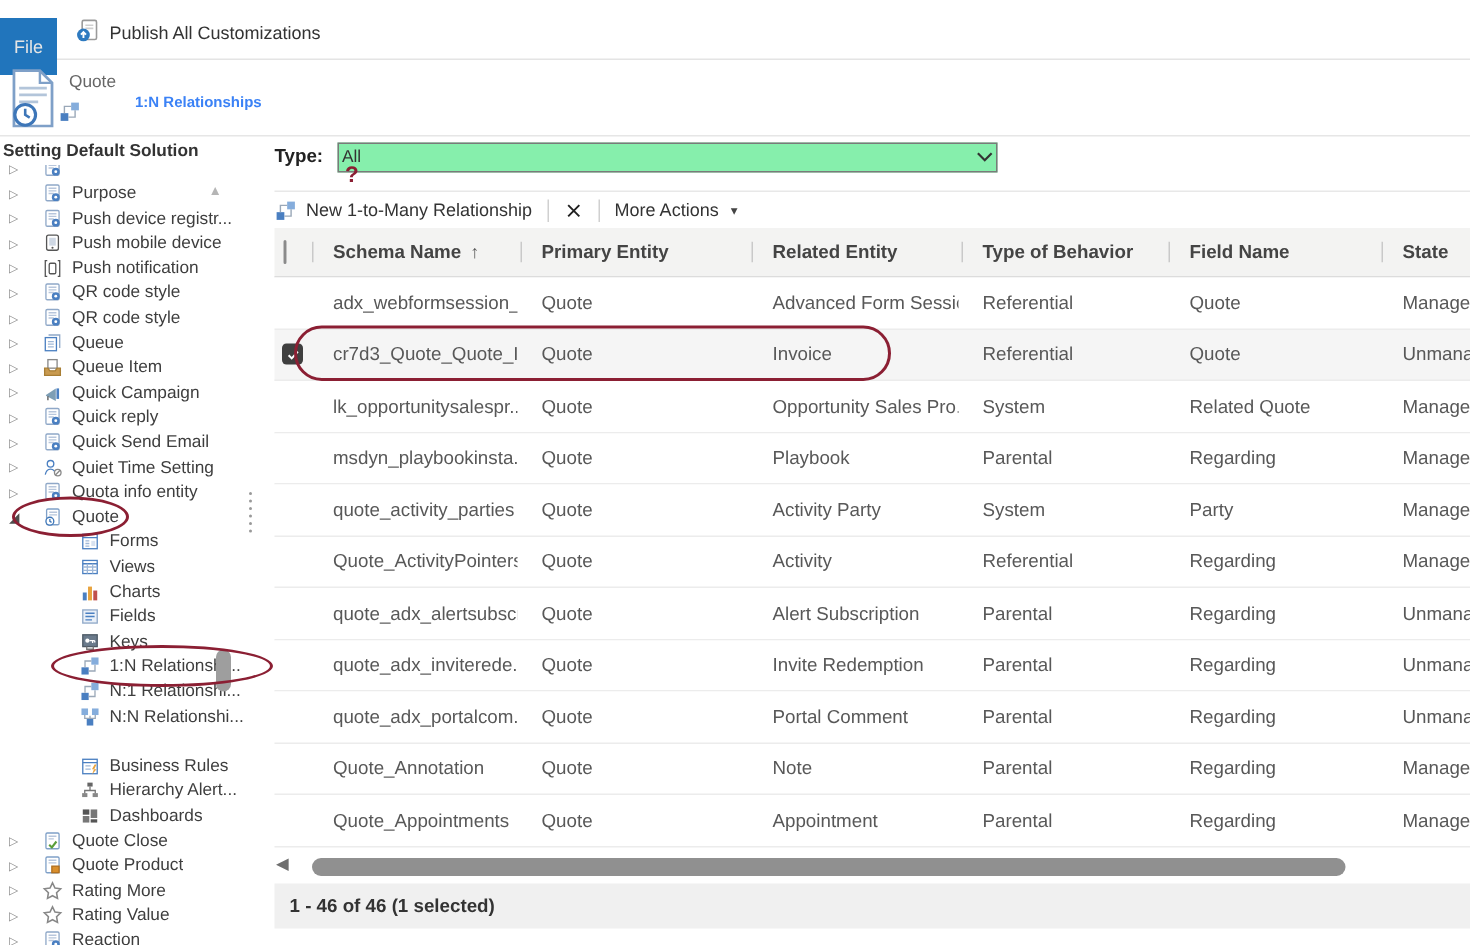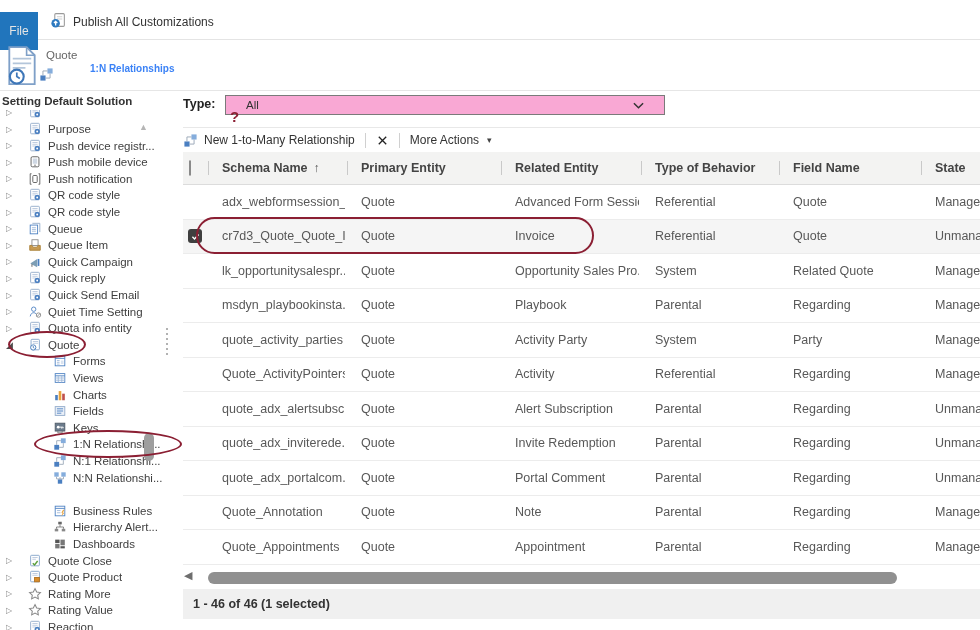--- a/index.html
+++ b/index.html
@@ -34,21 +34,21 @@
   .tree-item .ticon svg { width:14px; height:14px; display:block; }
   .tlabel { margin-left:6px; overflow:hidden;text-align:center; }
   .tree-scroll-up { position:absolute; left:139px; top:122px; font-size:9px; color:#b5b5b5; }
   .tree-thumb { position:absolute; left:144px; top:433px; width:10px; height:28px; background:#9e9e9e; border-radius:5px; }
   .splitter-dots { position:absolute; left:166px; top:328px; display:flex; flex-direction:column; gap:3px; }
   .splitter-dots i { width:2px; height:2px; background:#999; border-radius:50%; display:block; }
 
   
   .type-label { position:absolute; left:183px; top:97px; font-size:12.5px; font-weight:bold; color:#222; }
   .type-select { position:absolute; left:225px; top:95px; width:440px; height:20px; border:1px solid #7a7a7a;
-    background:#f9a8d4; display:flex; align-items:center; font-size:11.5px; color:#333; padding:0 20px; }
+    background:#86efac; display:flex; align-items:center; font-size:11.5px; color:#333; padding:0 2px; }
   .type-select .val { flex:1; }
   .type-select svg { width:11px; height:7px; }
 
   
   .tb-topline { position:absolute; left:183px; top:127px; width:797px; height:1px; background:#e8e8e8; }
   .toolbar { position:absolute; left:183px; top:129px; width:797px; height:22px; display:flex; align-items:center;
     gap:10px; font-size:12px; color:#333; }
   .tb-btn { display:flex; align-items:center; gap:6px; cursor:default; }
   .tb-sep { width:1px; height:15px; background:#d0d0d0; }
   .tb-btn svg.rel { width:15px; height:15px; }

